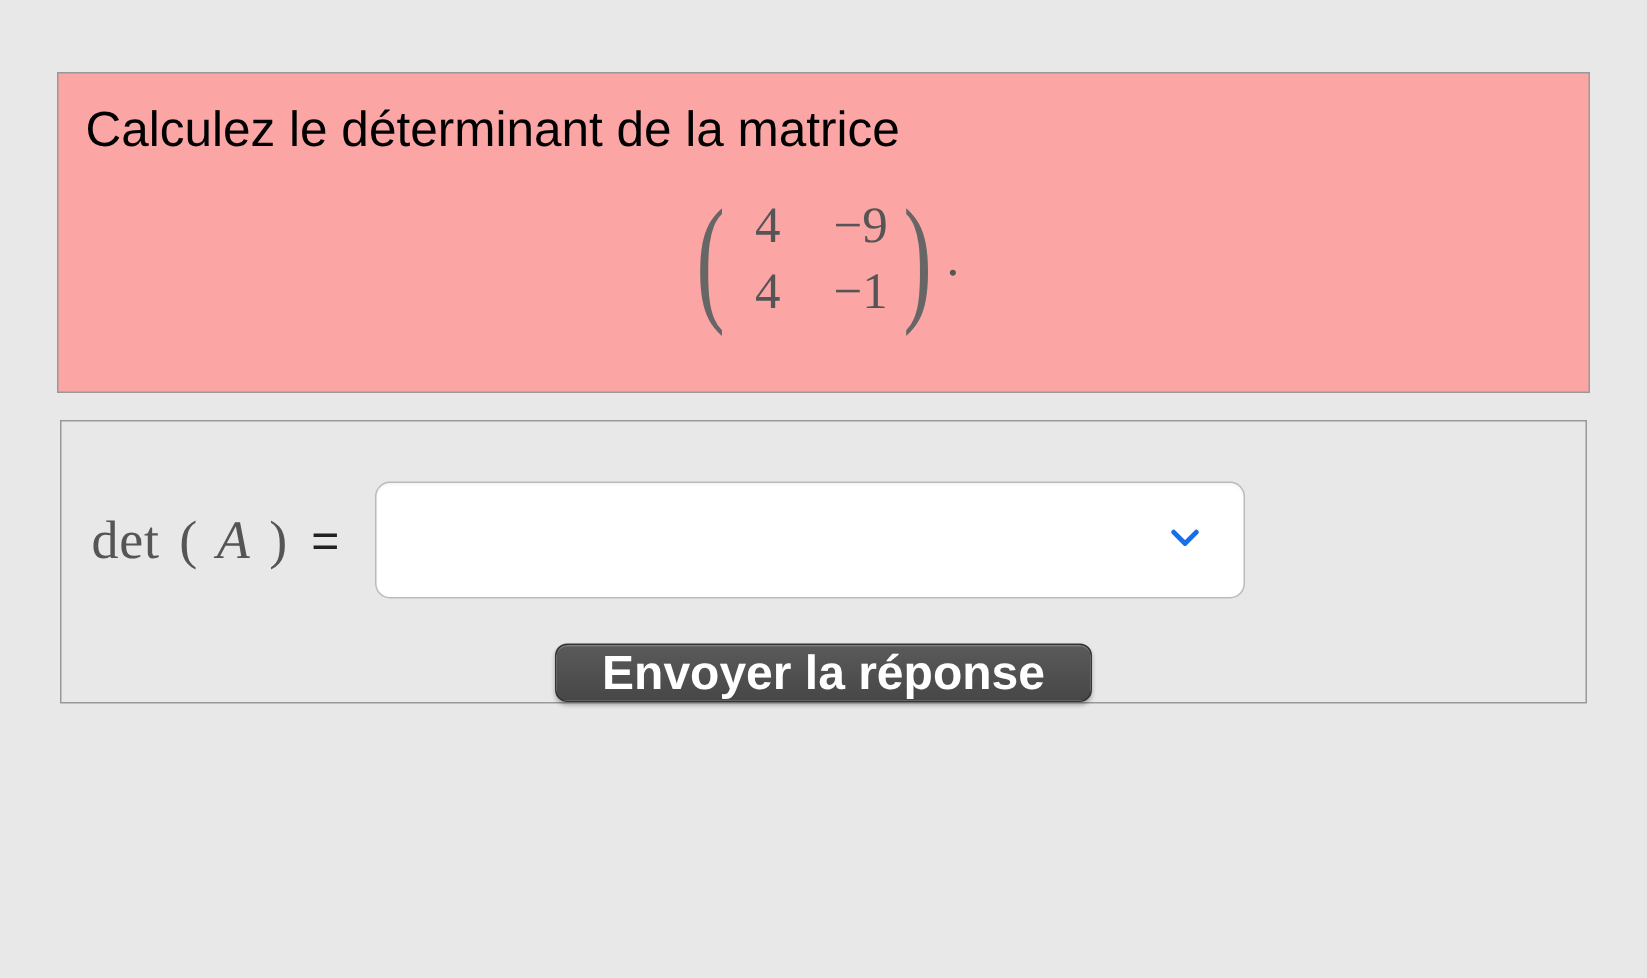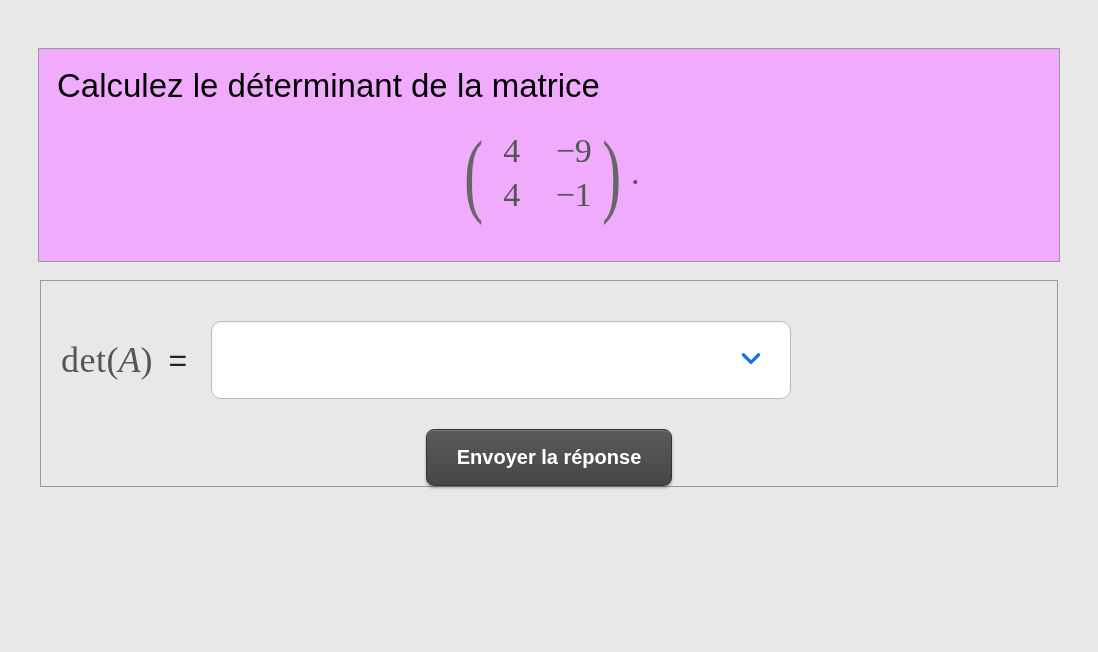--- a/index.html
+++ b/index.html
@@ -12,21 +12,21 @@
     font-family: Arial, Helvetica, sans-serif;
     width: 1098px;
     height: 652px;
     overflow: hidden;
   }
   .container {
     padding: 0 38px;
   }
   .question-box {
     border: 1px solid #999;
-    background: #f0abfc;
+    background: #fca5a5;
     margin-top: 48px;
     padding: 18px 18px 40px 18px;
   }
   .question-text {
     font-size: 33px;
     color: #000;
     margin: 0 0 20px 0;
   }
   .matrix-wrap {
     display: flex;
@@ -92,21 +92,21 @@
     align-items: center;
     gap: 10px;
     margin-bottom: 30px;
   }
   .det-label {
     font-family: 'Times New Roman', Times, serif;
     font-size: 36px;
     color: #555;
     display: inline-flex;
     align-items: center;
-    gap: 0;
+    gap: 13px;
   }
   .det-text {
     letter-spacing: 0.5px;
   }
   .det-var {
     font-style: italic;
   }
   .equals {
     font-size: 32px;
     color: #222;
@@ -133,23 +133,23 @@
   }
   .btn-row {
     display: flex;
     justify-content: center;
   }
   .submit-btn {
     background: linear-gradient(#5a5a5a, #474747);
     border: 1px solid #333;
     border-radius: 8px;
     color: #fff;
-    font-size: 20px;
+    font-size: 32px;
     font-weight: bold;
-    padding: 16px 30px;
+    padding: 0 30px;
     cursor: pointer;
     box-shadow: 0 2px 3px rgba(0,0,0,0.3), inset 0 1px 0 rgba(255,255,255,0.2);
   }
 </style>
 </head>
 <body>
 
 <div class="container">
 
   <div class="question-box">

